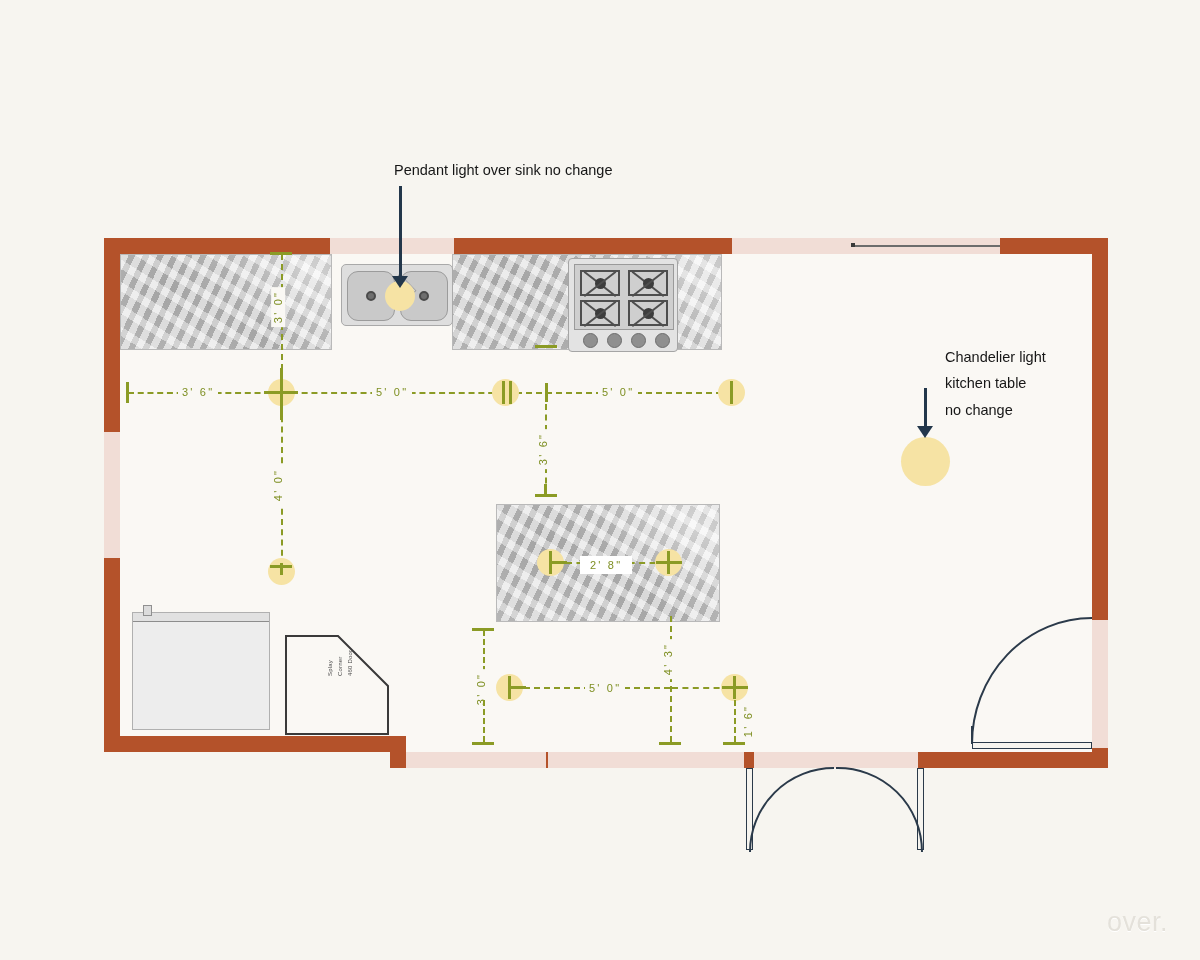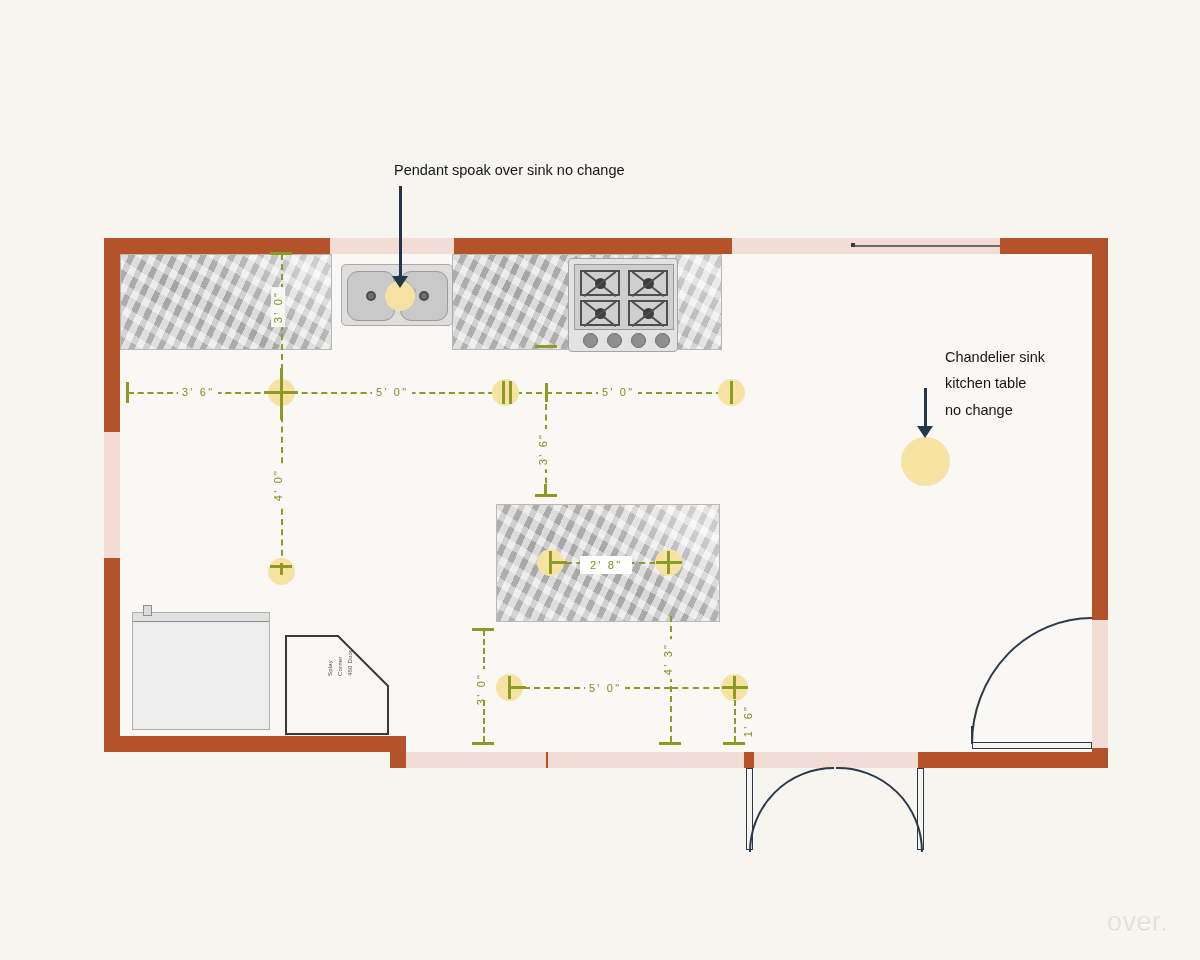--- a/index.html
+++ b/index.html
@@ -279,25 +279,25 @@
   <div class="fixture" style="left:721px;top:674px;width:27px;height:27px;"></div>
   <div class="dim-cap-v" style="left:733px;top:676px;height:23px;"></div>
   <div class="dim-cap-h" style="left:722px;top:686px;width:26px;"></div>
 
   <div class="dim-line-v" style="left:734px;top:700px;height:42px;"></div>
   <div class="dim-label vert" style="left:728px;top:714px;transform:rotate(-90deg);">1' 6"</div>
   <div class="dim-cap-h" style="left:723px;top:742px;width:22px;"></div>
 
   <div class="fixture" style="left:901px;top:437px;width:49px;height:49px;"></div>
 
-  <div class="anno" style="left:394px;top:157px;">Pendant spoak over sink no change</div>
+  <div class="anno" style="left:394px;top:157px;">Pendant light over sink no change</div>
   <div class="arrow-shaft" style="left:399px;top:186px;height:92px;"></div>
   <div class="arrow-head" style="left:392px;top:276px;"></div>
 
-  <div class="anno" style="left:945px;top:344px;">Chandelier sink
+  <div class="anno" style="left:945px;top:344px;">Chandelier light
 kitchen table
 no change</div>
   <div class="arrow-shaft" style="left:924px;top:388px;height:40px;"></div>
   <div class="arrow-head" style="left:917px;top:426px;"></div>
 
   <div class="watermark">over.</div>
 
 </div>
 
 </body></html>

